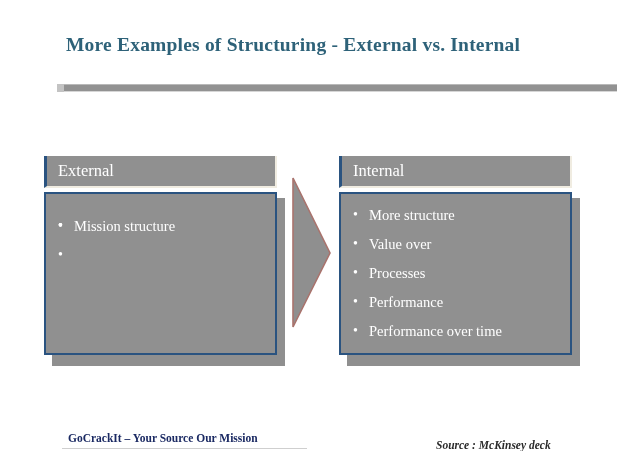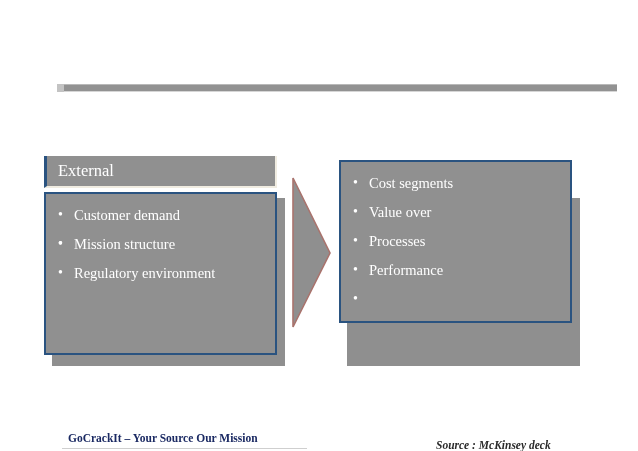--- a/index.html
+++ b/index.html
@@ -164,78 +164,81 @@
     color: #2a2a2a;
     white-space: nowrap;
     margin-top: 10px;
   }
 </style>
 </head>
 <body>
 
 <div class="slide">
 
+  <div class="slide-title">More Examples of Structuring - External vs. Internal</div>
 
   <div class="title-rule"></div>
   <div class="title-rule-cap"></div>
 
   <div class="col col-left">
     <div class="body-shadow"></div>
     <div class="col-header">
       <span class="col-header-label">External</span>
     </div>
     <div class="col-body">
       <ul class="bullet-list">
         <li class="bullet-item">
           <span class="bullet-dot">•</span>
-          <span>Customer demand</span>
         </li>
         <li class="bullet-item">
           <span class="bullet-dot">•</span>
         </li>
         <li class="bullet-item">
           <span class="bullet-dot">•</span>
           <span>Mission structure</span>
         </li>
         <li class="bullet-item">
           <span class="bullet-dot">•</span>
-          <span>Regulatory environment</span>
         </li>
       </ul>
     </div>
   </div>
 
   <div class="arrow-wrap">
     <svg width="48" height="155" viewBox="0 0 48 155">
       <polygon points="5,3 42,78 5,152" fill="#8f8f8f" stroke="#a9736d" stroke-width="1.6" stroke-linejoin="miter"></polygon>
     </svg>
   </div>
 
   <div class="col col-right">
     <div class="body-shadow"></div>
+    <div class="col-header">
+      <span class="col-header-label">Internal</span>
+    </div>
     <div class="col-body">
       <ul class="bullet-list">
         <li class="bullet-item">
           <span class="bullet-dot">•</span>
-          <span>Cost segments</span>
+          <span>More structure</span>
         </li>
         <li class="bullet-item">
           <span class="bullet-dot">•</span>
           <span>Value over</span>
         </li>
         <li class="bullet-item">
           <span class="bullet-dot">•</span>
           <span>Processes</span>
         </li>
         <li class="bullet-item">
           <span class="bullet-dot">•</span>
           <span>Performance</span>
         </li>
         <li class="bullet-item">
           <span class="bullet-dot">•</span>
+          <span>Performance over time</span>
         </li>
       </ul>
     </div>
   </div>
 
   <div class="footer-brand">GoCrackIt – Your Source Our Mission</div>
   <div class="footer-rule"></div>
   <div class="footer-source">Source : McKinsey deck</div>
 
 </div>

